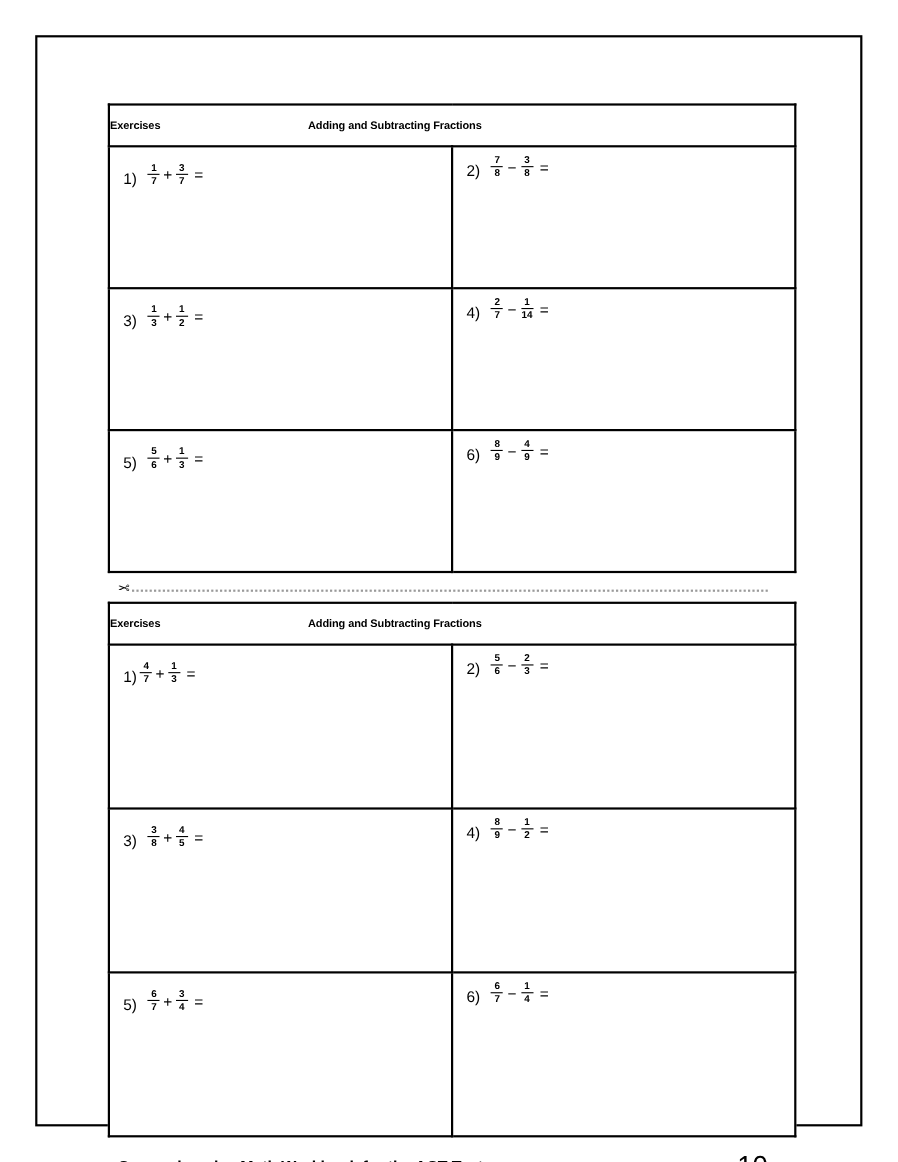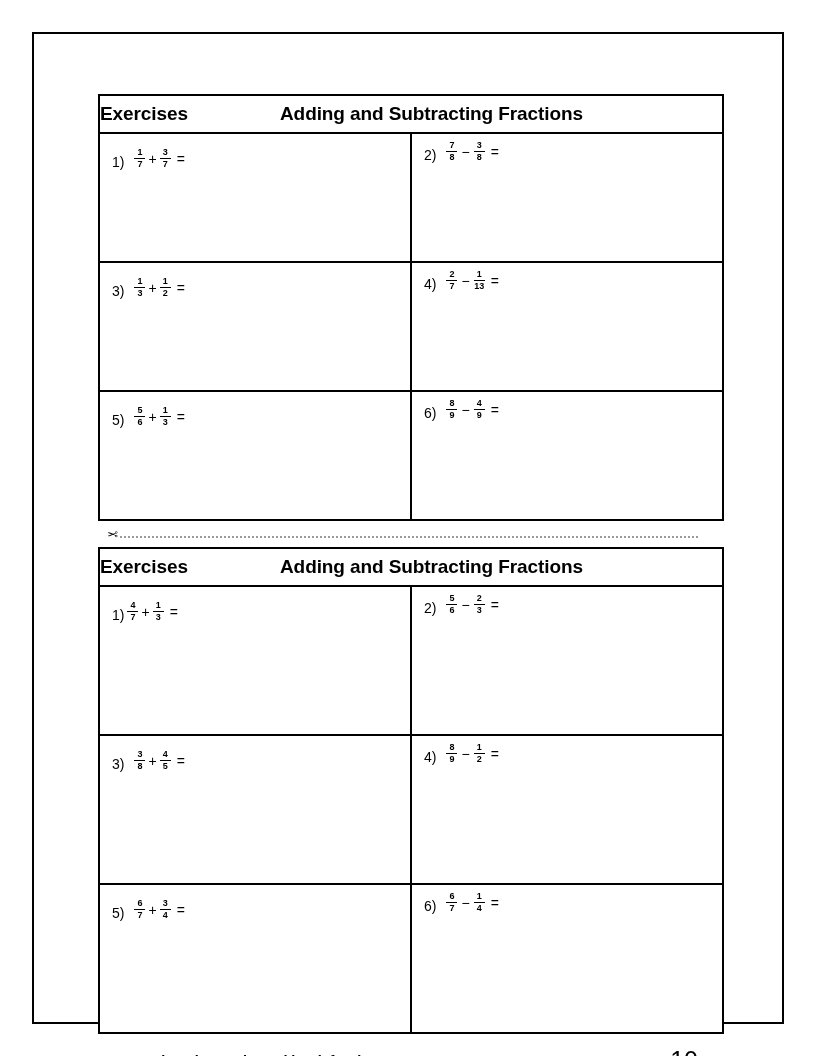--- a/index.html
+++ b/index.html
@@ -54,21 +54,21 @@
     height: 36px;
     border-bottom-width: 3px;
     padding: 0 0 0 9px;
     position: relative;
   }
   .head-inner {
     display: flex;
     align-items: center;
     height: 36px;
     font-weight: bold;
-    font-size: 19px;
+    font-size: 10px;
     letter-spacing: -0.1px;
   }
   .head-label {
     width: 180px;
     flex: 0 0 180px;
   }
   .head-title {
     flex: 1 1 auto;
   }
 
@@ -268,21 +268,21 @@
             <span class="expr">
               <span class="frac">
                 <span class="num">2</span>
                 <span class="bar"></span>
                 <span class="den">7</span>
               </span>
               <span class="op">−</span>
               <span class="frac">
                 <span class="num">1</span>
                 <span class="bar"></span>
-                <span class="den">13</span>
+                <span class="den">14</span>
               </span>
               <span class="eq">=</span>
             </span>
           </div>
         </td>
       </tr>
       <tr>
         <td class="q-cell">
           <div class="q-inner">
             <span class="q-num">5)</span>

